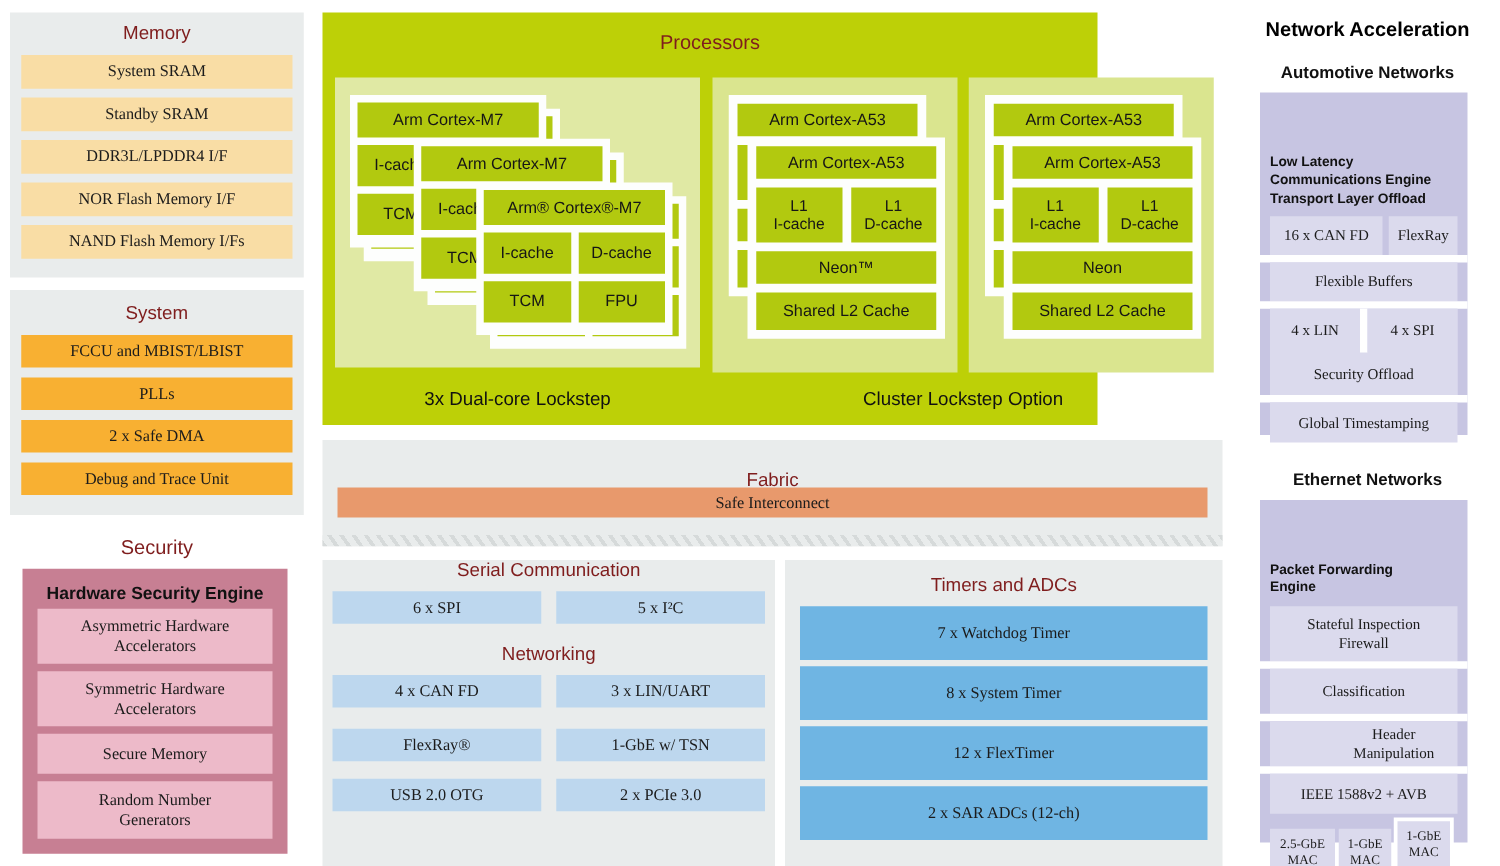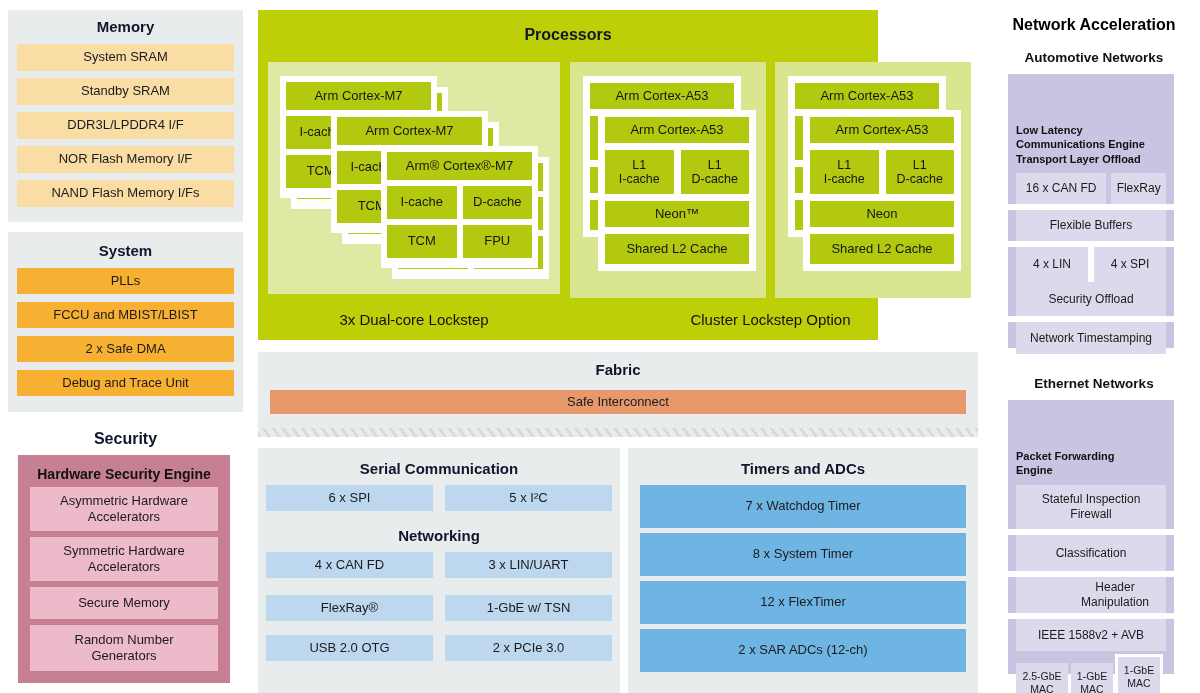--- a/index.html
+++ b/index.html
@@ -1,22 +1,22 @@
 <!DOCTYPE html>
 <html><head>
 <meta charset="utf-8">
 <style>
   html,body{margin:0;padding:0;}
   body{width:1200px;height:693px;position:relative;background:#ffffff;
        font-family:"Liberation Sans",sans-serif;color:#1b1b1b;overflow:hidden;}
   .abs{position:absolute;box-sizing:border-box;}
   .panel{background:#e9ecec;}
-  .ttl{font-weight:bold;font-size:15px;text-align:center;color:#0f172a;}
+  .ttl{font-weight:normal;font-size:15px;text-align:center;color:#7f1d1d;}
   .blk{display:flex;align-items:center;justify-content:center;text-align:center;
-       font-size:13px;line-height:1.25;color:#1b1b1b;}
+       font-size:13px;line-height:1.25;color:#1b1b1b;font-family:Liberation Serif, serif;}
   .pre{white-space:pre-line;}
 
   
   .mem-blk{background:#f9dda5;height:27px;margin:0 9px 7px 9px;}
   .sys-blk{background:#f8b032;height:26px;margin:0 9px 8px 9px;}
   .sec-box{background:#c77f93;padding:6px 12px 12px 12px;}
   .sec-hd{font-weight:bold;font-size:14px;text-align:center;height:26px;display:flex;
           align-items:center;justify-content:center;color:#111;}
   .sec-blk{background:#edbac9;margin-bottom:6px;}
 
@@ -68,22 +68,22 @@
   <div class="ttl" style="margin-bottom:9px;">Memory</div>
   <div class="blk mem-blk">System SRAM</div>
   <div class="blk mem-blk">Standby SRAM</div>
   <div class="blk mem-blk">DDR3L/LPDDR4 I/F</div>
   <div class="blk mem-blk">NOR Flash Memory I/F</div>
   <div class="blk mem-blk">NAND Flash Memory I/Fs</div>
 </div>
 
 <div class="abs panel" style="left:8px;top:232px;width:235px;height:180px;padding-top:10px;">
   <div class="ttl" style="margin-bottom:9px;">System</div>
+  <div class="blk sys-blk">FCCU and MBIST/LBIST</div>
   <div class="blk sys-blk">PLLs</div>
-  <div class="blk sys-blk">FCCU and MBIST/LBIST</div>
   <div class="blk sys-blk">2 x Safe DMA</div>
   <div class="blk sys-blk">Debug and Trace Unit</div>
 </div>
 
 <div class="abs ttl" style="left:8px;top:430px;width:235px;font-size:16px;">Security</div>
 
 <div class="abs sec-box" style="left:18px;top:455px;width:212px;height:228px;">
   <div class="sec-hd">Hardware Security Engine</div>
   <div class="blk sec-blk pre" style="height:44px;">Asymmetric Hardware
 Accelerators</div>
@@ -205,26 +205,26 @@
       <div class="gblk a53neon">Neon</div>
       <div class="gblk a53l2">Shared L2 Cache</div>
     </div>
   </div>
 
   <div class="abs locklab" style="left:10px;top:301px;width:292px;">3x Dual-core Lockstep</div>
   <div class="abs locklab" style="left:312px;top:301px;width:401px;">Cluster Lockstep Option</div>
 </div>
 
 <div class="abs panel" style="left:258px;top:352px;width:720px;height:85px;">
-  <div class="ttl" style="padding-top:9px;">Fabric</div>
+  <div class="ttl" style="padding-top:24px;">Fabric</div>
   <div class="abs blk orangebar" style="left:12px;top:38px;width:696px;">Safe Interconnect</div>
   <div class="dashes"></div>
 </div>
 
-<div class="abs panel" style="left:258px;top:448px;width:362px;height:245px;padding-top:12px;">
+<div class="abs panel" style="left:258px;top:448px;width:362px;height:245px;">
   <div class="ttl">Serial Communication</div>
   <div class="bluerow" style="margin-top:8px;">
     <div class="blk blublk">6 x SPI</div>
     <div class="blk blublk">5 x I²C</div>
   </div>
   <div class="ttl" style="margin-top:16px;">Networking</div>
   <div class="bluerow" style="margin-top:8px;">
     <div class="blk blublk">4 x CAN FD</div>
     <div class="blk blublk">3 x LIN/UART</div>
   </div>
@@ -263,21 +263,21 @@
   <div class="wgap" style="background:#fff;margin:0 -8px;"></div>
   <div style="background:#dbdaed;">
     <div style="display:flex;height:35px;">
       <div class="blk pblk" style="flex:1;">4 x LIN</div>
       <div style="width:6px;background:#fff;"></div>
       <div class="blk pblk" style="flex:1;">4 x SPI</div>
     </div>
     <div class="blk pblk" style="height:34px;">Security Offload</div>
   </div>
   <div class="wgap" style="background:#fff;margin:0 -8px;"></div>
-  <div class="blk pblk" style="height:32px;">Network Timestamping</div>
+  <div class="blk pblk" style="height:32px;">Global Timestamping</div>
 </div>
 
 <div class="abs subTitle" style="left:996px;top:376px;width:196px;">Ethernet Networks</div>
 
 <div class="abs purp" style="left:1008px;top:400px;width:166px;height:274px;">
   <div class="purp-hd pre" style="height:32px;">Packet Forwarding
 Engine</div>
   <div class="blk pblk pre" style="height:44px;margin-top:4px;">Stateful Inspection
 Firewall</div>
   <div class="wgap" style="background:#fff;margin:0 -8px;"></div>

